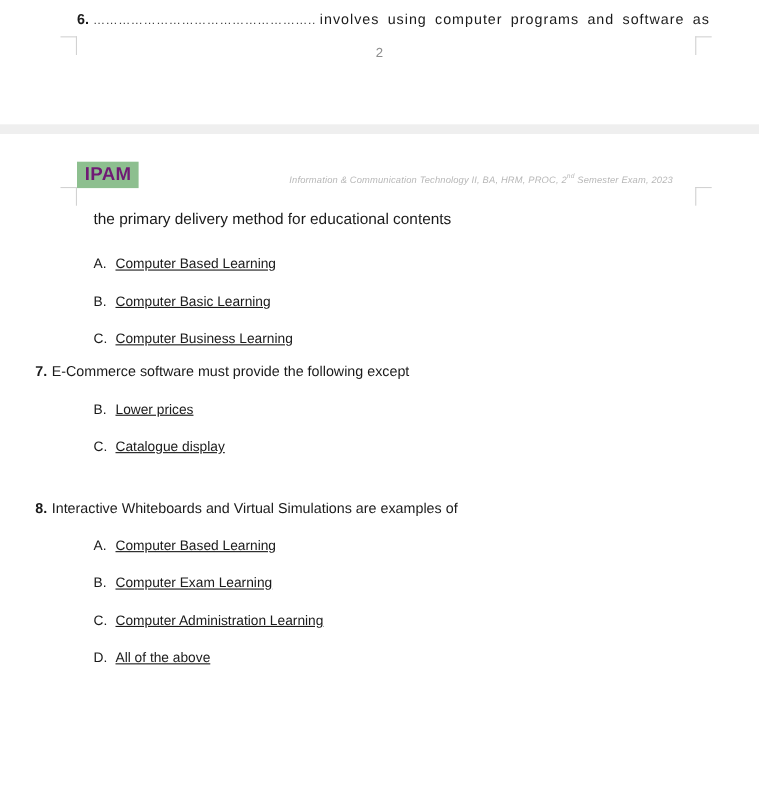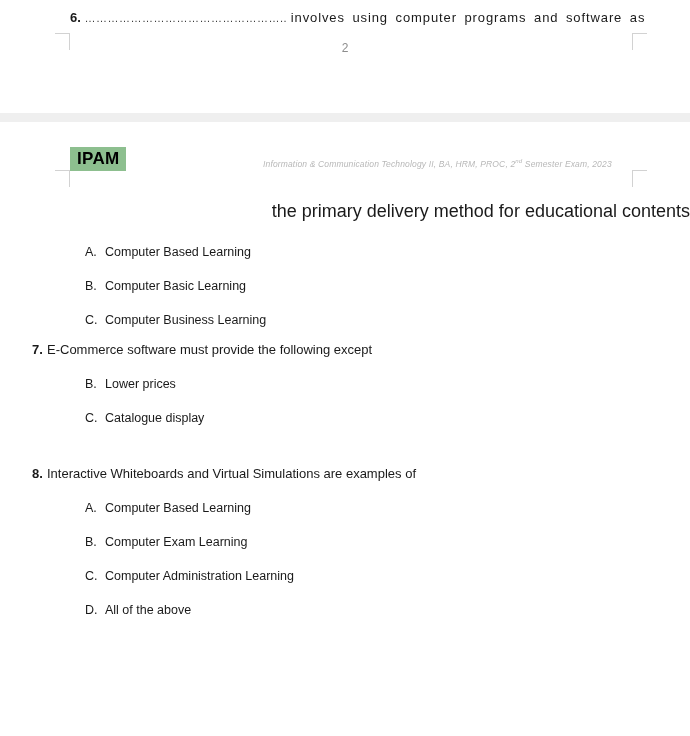--- a/index.html
+++ b/index.html
@@ -83,21 +83,21 @@
     top: 25px;
     left: 0;
     width: 690px;
     height: 40px;
   }
   .logo {
     position: absolute;
     left: 70px;
     top: 0;
     background: #8dbf8f;
-    color: #000000;
+    color: #701a75;
     font-weight: bold;
     font-size: 17px;
     letter-spacing: 0.3px;
     padding: 3px 7px 4px 7px;
     line-height: 17px;
   }
   .header-line {
     position: absolute;
     left: 263px;
     top: 11px;
@@ -110,43 +110,43 @@
   .header-line sup { font-size: 6px; vertical-align: super; }
 
   
   .body-col {
     position: absolute;
     left: 0;
     top: 64px;
     width: 690px;
   }
   .cont-line {
-    margin: 16px 0 0 85px;
-    font-size: 18px;
+    margin: 4px 0 0 85px;
+    font-size: 14px;
     line-height: 18px;
     padding-bottom: 7px;
-    text-align: right;
   }
   .question {
     position: relative;
     margin: 0 0 0 32px;
     padding-top: 12px;
     font-size: 13px;
     line-height: 18px;
   }
   .question .qnum {
     font-weight: bold;
     display: inline-block;
     width: 15px;
   }
   .option {
     margin: 0 0 0 85px;
     padding-top: 17px;
     font-size: 12.5px;
     line-height: 17px;
+    text-decoration: underline;
   }
   .option .olabel {
     display: inline-block;
     width: 20px;
   }
   .spacer-block { height: 26px; }
 </style>
 </head>
 <body>
 

